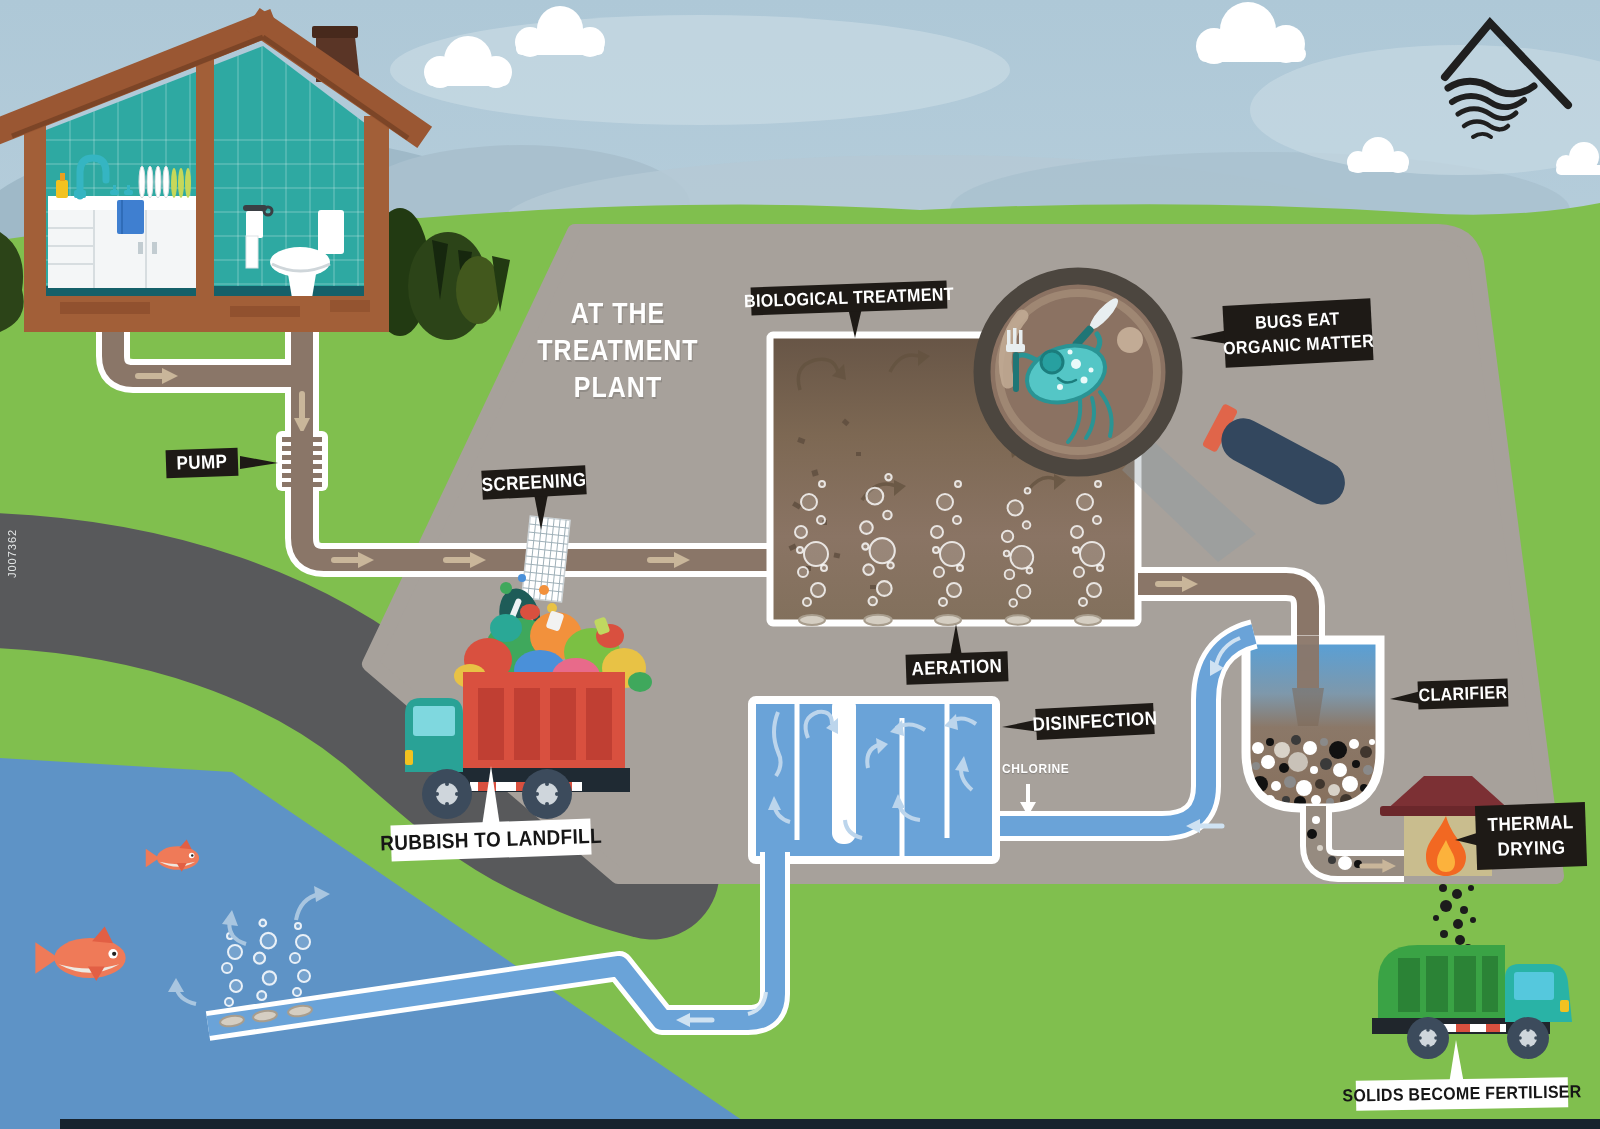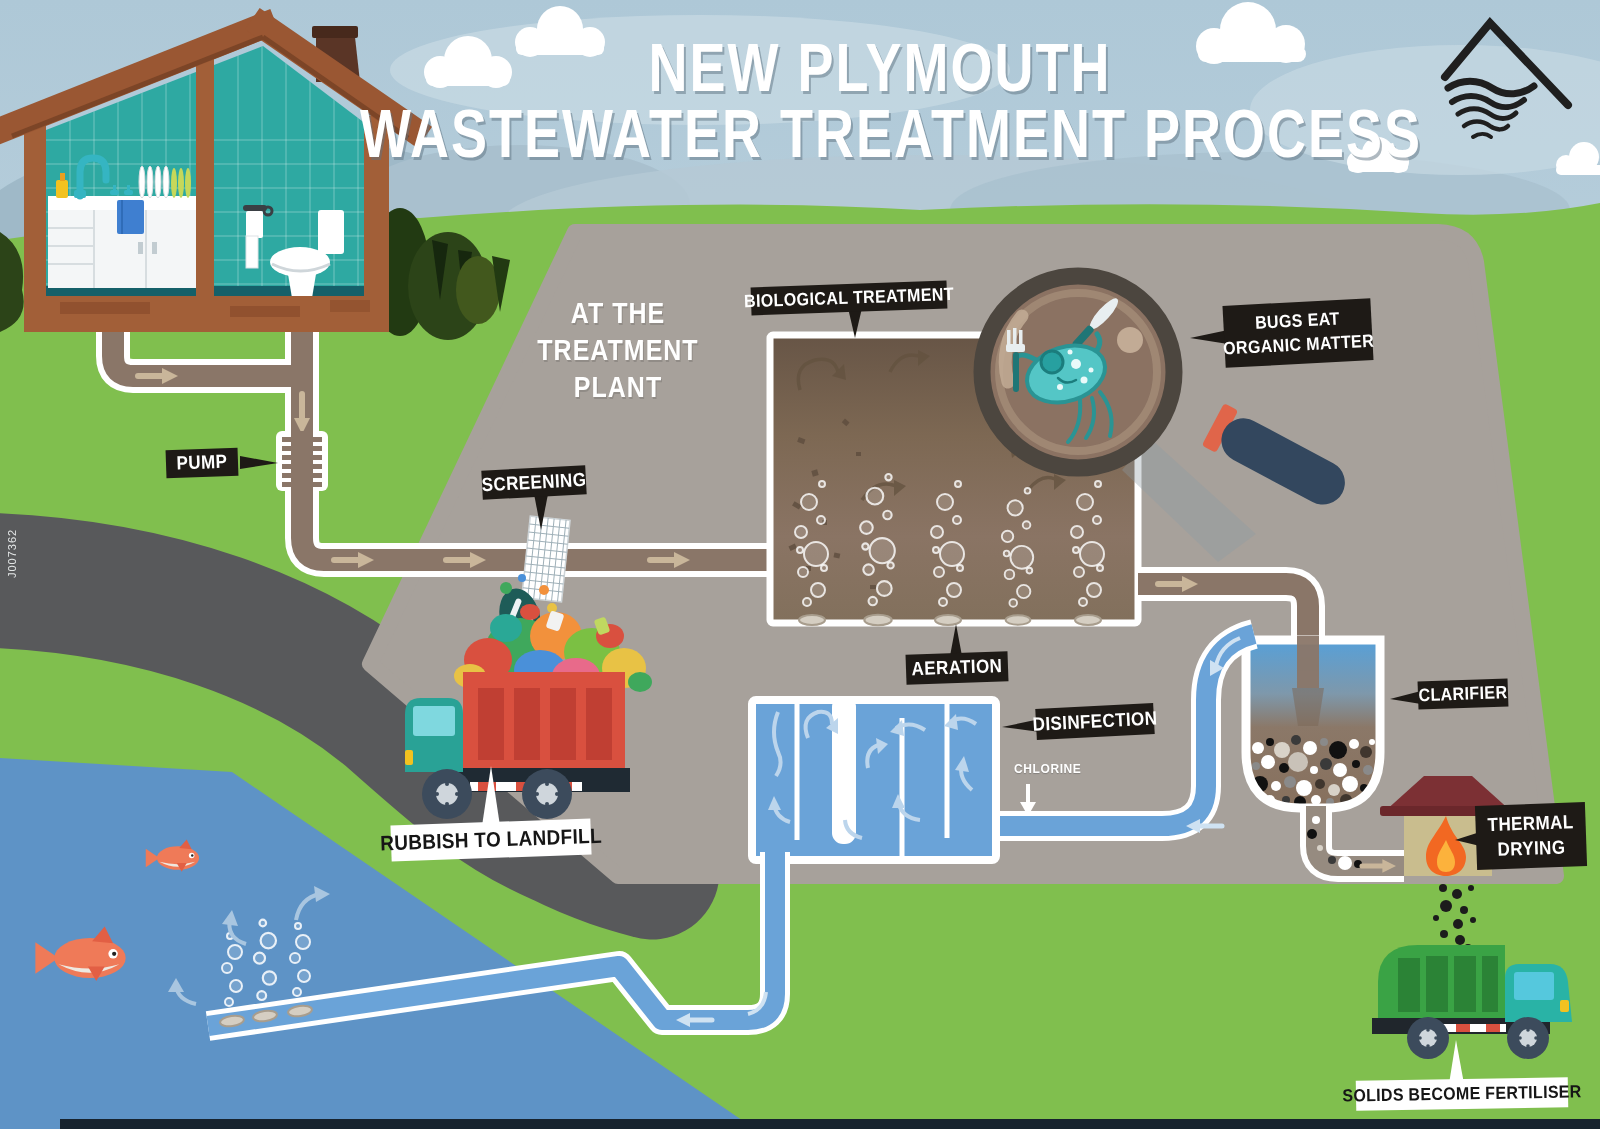--- a/index.html
+++ b/index.html
@@ -587,24 +587,20 @@
   <g fill="none" stroke="#1f1f1f" stroke-linecap="round">
     <path d="M1445,77 L1490,23 L1568,105" stroke-width="8"></path>
     <path d="M1448,88 C1462,79 1478,79 1492,88 C1506,97 1522,95 1534,86" stroke-width="7"></path>
     <path d="M1452,102 C1464,94 1478,94 1490,102 C1502,110 1514,108 1524,100" stroke-width="6"></path>
     <path d="M1458,114 C1468,107 1480,107 1490,114 C1500,121 1510,119 1516,113" stroke-width="5"></path>
     <path d="M1464,126 C1472,120 1482,120 1490,126 C1497,131 1504,130 1508,126" stroke-width="4.5"></path>
     <path d="M1473,137 C1479,133 1486,133 1491,137" stroke-width="4"></path>
   </g>
 </svg>
 
-<div class="title">
-  <div class="t1">NEW PLYMOUTH</div>
-  <div class="t2">WASTEWATER TREATMENT PROCESS</div>
-</div>
 
 <div class="watermark">J007362</div>
 
 <div class="heading">
   <div>AT THE</div>
   <div>TREATMENT</div>
   <div>PLANT</div>
 </div>
 
 <div class="lbl" style="left:166px;top:449px;width:72px;height:28px;font-size:17px;transform:rotate(-2deg);">
@@ -625,21 +621,21 @@
 </div>
 
 <div class="lbl" style="left:906px;top:653px;width:102px;height:30px;font-size:17px;transform:rotate(-2deg);">
       <span>AERATION</span>
     </div>
 
 <div class="lbl" style="left:1036px;top:706px;width:118px;height:31px;font-size:17px;transform:rotate(-3deg);">
       <span>DISINFECTION</span>
     </div>
 
-<div class="chlorine" style="left:1002px;top:762px;margin-left:12px;">CHLORINE</div>
+<div class="chlorine" style="left:1002px;top:762px;">CHLORINE</div>
 
 <div class="lbl" style="left:1418px;top:680px;width:90px;height:28px;font-size:16px;transform:rotate(-2deg);">
       <span>CLARIFIER</span>
     </div>
 
 <div class="lbl" style="left:1476px;top:804px;width:110px;height:64px;font-size:17px;line-height:25px;transform:rotate(-2deg);">
   <span>THERMAL</span>
   <span>DRYING</span>
 </div>
 

